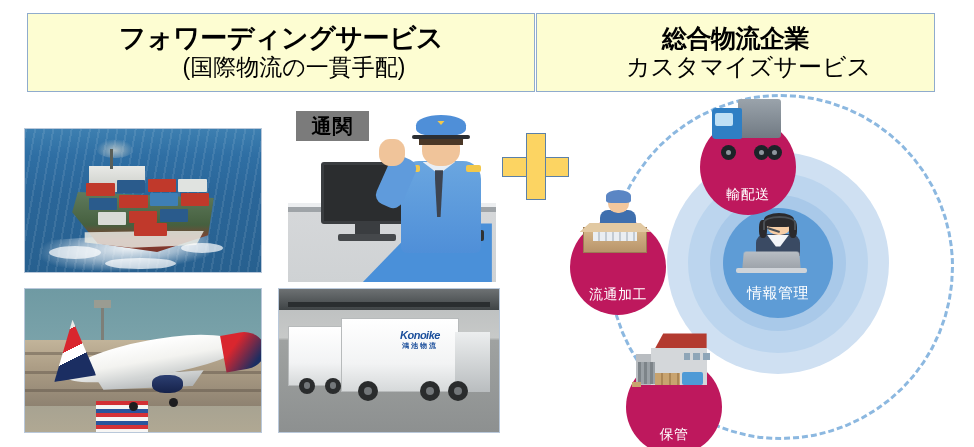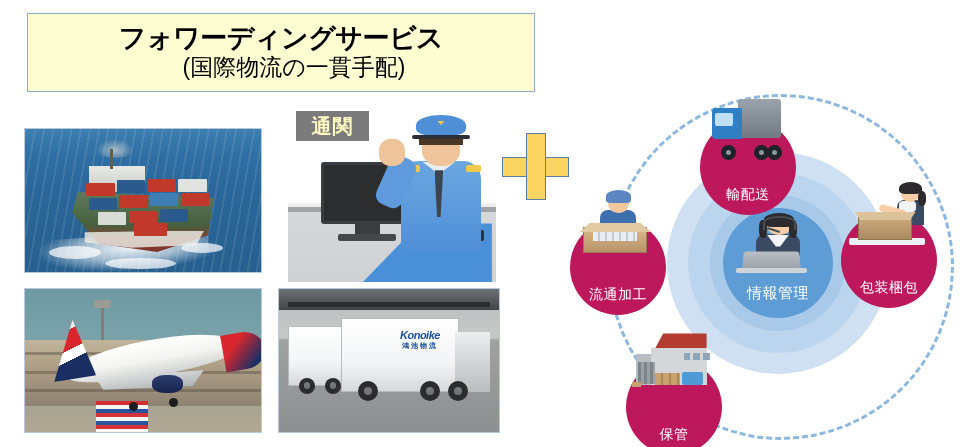--- a/index.html
+++ b/index.html
@@ -87,21 +87,21 @@
   .twheel{position:absolute;border-radius:50%;background:#2a2c2d;}
   .twheel:after{content:"";position:absolute;inset:30%;border-radius:50%;background:#73777a;}
   .konoike{position:absolute;color:#1a4e9b;font-weight:bold;font-style:italic;
       font-family:"Liberation Sans",sans-serif;}
   .konoike .k1{font-size:11px;letter-spacing:-.5px;display:block;}
   .konoike .k2{font-size:7px;letter-spacing:2px;display:block;text-align:center;font-style:normal;}
 
   
   #customs-badge{position:absolute;left:296px;top:111px;width:73px;height:30px;
       background:#7b7b7b;display:flex;align-items:center;justify-content:center;}
-  #customs-badge span{color:#fef9c3;font-weight:bold;font-size:20px;letter-spacing:1px;}
+  #customs-badge span{color:#000000;font-weight:bold;font-size:20px;letter-spacing:1px;}
 
   
   #customs-scene{position:absolute;left:288px;top:110px;width:208px;height:172px;}
   .desk{position:absolute;left:0;bottom:0;width:100%;height:46%;
       background:linear-gradient(180deg,#d6d8da 0%,#cfd2d4 100%);}
   .desk-top{position:absolute;left:0;top:0;width:100%;height:9px;
       background:linear-gradient(180deg,#eceef0 0 45%,#9fa4a8 45% 100%);}
   .desk-stripe{position:absolute;right:2%;bottom:0;width:62%;height:74%;
       background:#4a90d9;clip-path:polygon(44% 0,100% 0,100% 100%,0 100%);}
   .monitor{position:absolute;left:16%;top:30%;width:44%;height:36%;
@@ -229,20 +229,24 @@
 </head>
 <body>
 
 <div class="stage">
 
   <div class="title-box" id="title-left">
     <div class="title-main">フォワーディングサービス</div>
     <div class="title-sub">(国際物流の一貫手配)</div>
   </div>
 
+  <div class="title-box" id="title-right">
+    <div class="title-main">総合物流企業</div>
+    <div class="title-sub">カスタマイズサービス</div>
+  </div>
 
   <div class="photo" id="photo-ship">
     <div class="ph-inner">
       <div class="sea"></div>
       <div class="wake"></div>
       <div class="hull"></div>
       <div class="hull-white"></div>
       <div class="smoke"></div>
       <div class="bridge"></div>
       <div class="mast"></div>
@@ -369,34 +373,20 @@
         <div class="tr-cargo"></div>
         <div class="tr-cabin"></div>
         <div class="tr-win"></div>
         <div class="tr-w" style="left:22%"></div>
         <div class="tr-w" style="left:56%"></div>
         <div class="tr-w" style="left:70%"></div>
       </div>
       <div class="lbl">輸配送</div>
     </div>
 
-    <div class="node" id="node-packaging">
-      <div class="art">
-        <div class="fp-table"></div>
-        <div class="fp-body"></div>
-        <div class="fp-shirt"></div>
-        <div class="fp-head"></div>
-        <div class="fp-hair"></div>
-        <div class="fp-pony"></div>
-        <div class="fp-arm"></div>
-        <div class="fp-box"></div>
-        <div class="fp-lid"></div>
-      </div>
-      <div class="lbl">包装梱包</div>
-    </div>
 
 
     <div class="node" id="node-storage">
       <div class="art">
         <div class="wh-left"></div>
         <div class="wh-roof"></div>
         <div class="wh-body"></div>
         <div class="wh-door"></div>
         <div class="wh-win" style="left:60%"></div>
         <div class="wh-win" style="left:70%"></div>

